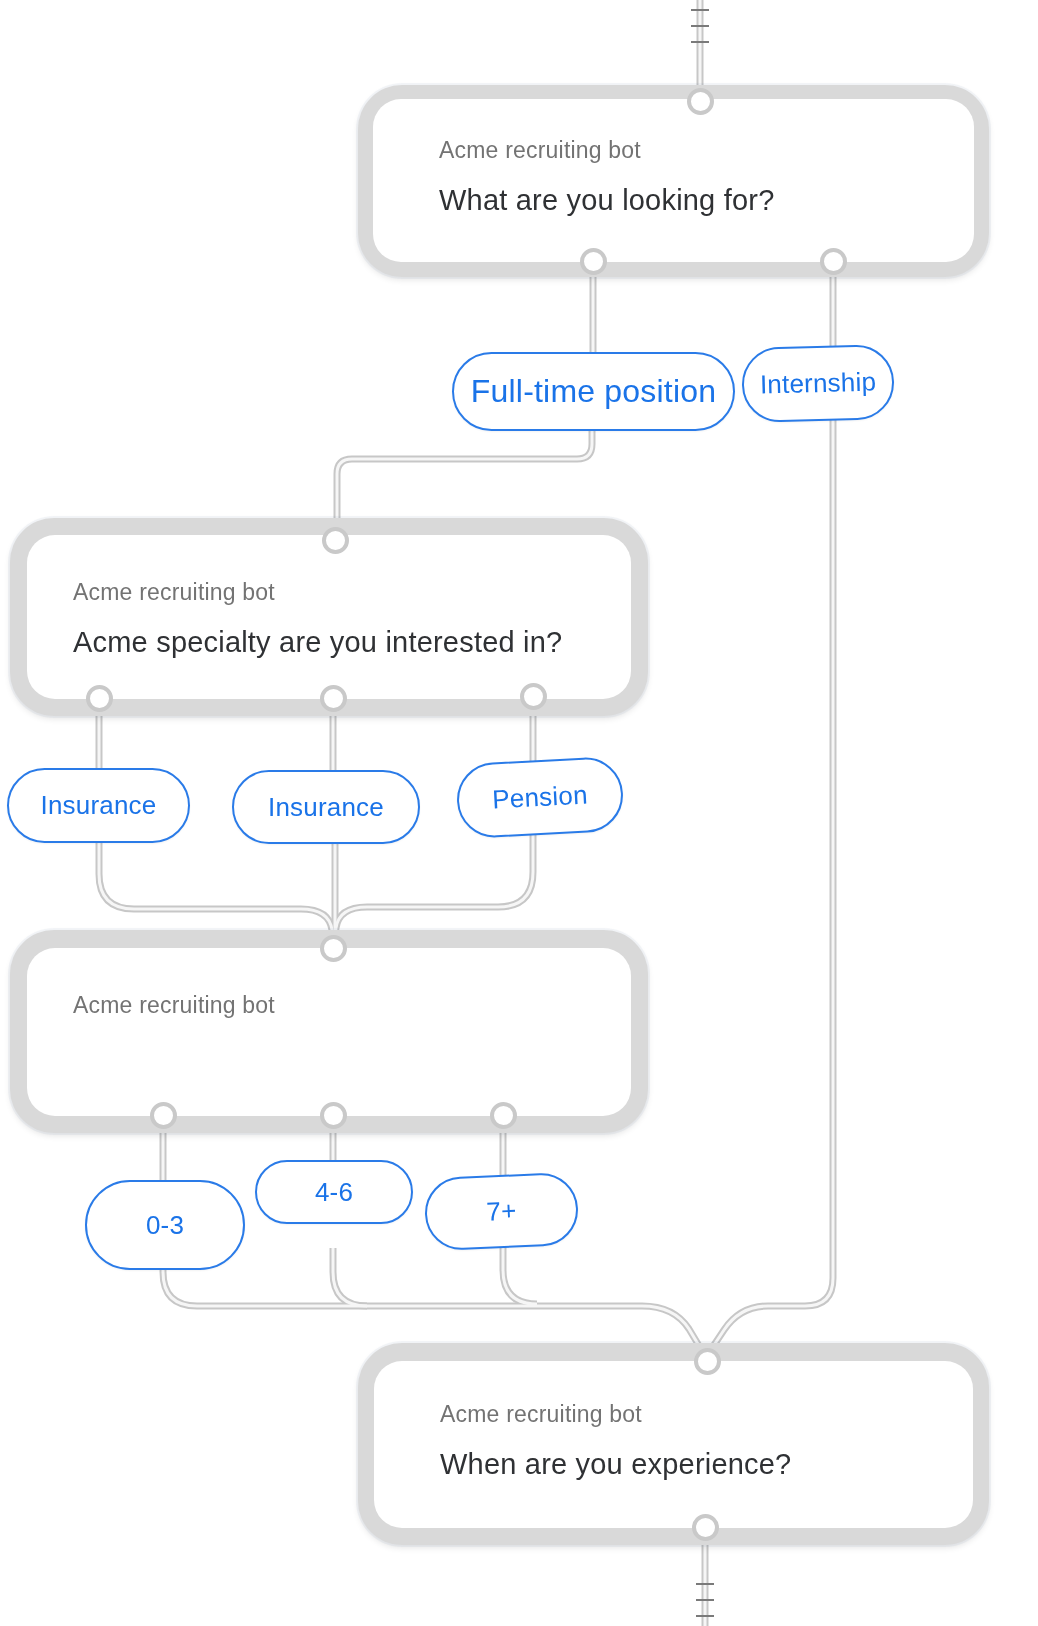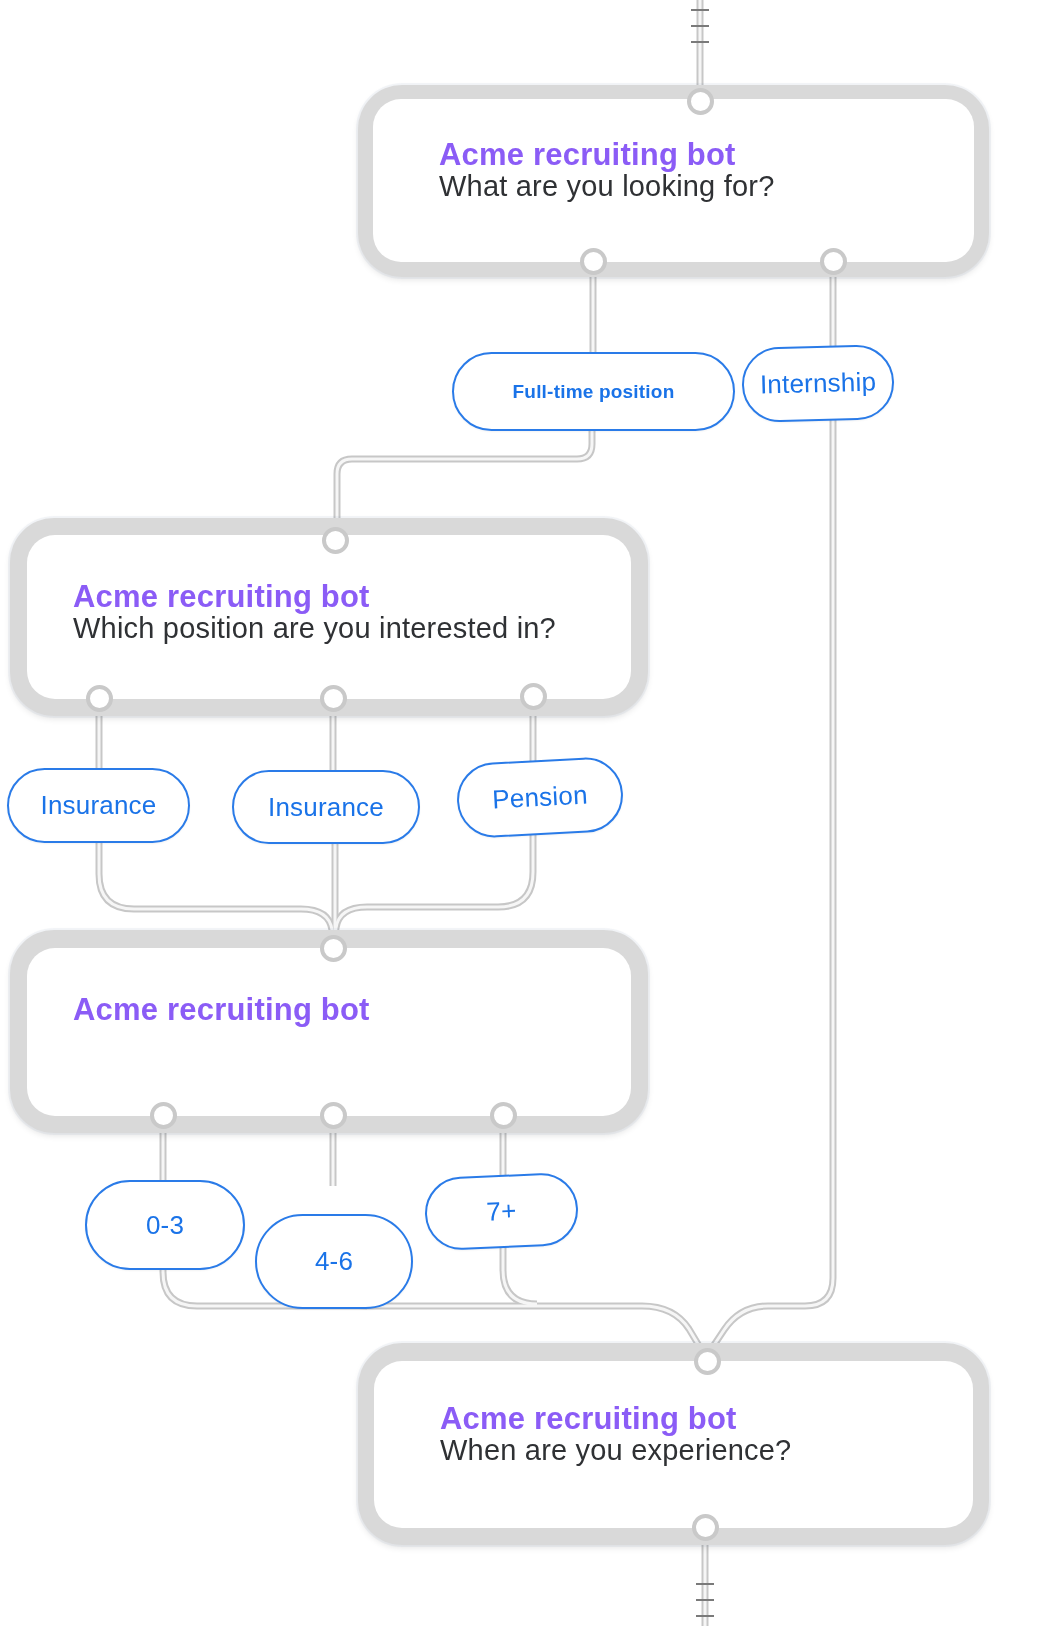--- a/index.html
+++ b/index.html
@@ -16,24 +16,24 @@
   .card-halo{
     position:absolute;z-index:2;background:#d9d9d9;border-radius:44px;
     box-shadow:0 3px 6px rgba(0,0,0,.10), 0 0 0 2px rgba(150,165,200,.10);
   }
   .card-inner{
     position:absolute;background:#ffffff;border-radius:28px;
     display:flex;flex-direction:column;justify-content:flex-start;
     box-sizing:border-box;
   }
   .card-label{
-    font-size:31px;color:#8b5cf6;letter-spacing:.2px;line-height:1;font-weight:bold;
+    font-size:23px;color:#737373;letter-spacing:.2px;line-height:1;
   }
   .card-question{
-    font-size:29px;color:#2f3134;letter-spacing:.2px;line-height:1.15;
+    font-size:29px;color:#2f3134;letter-spacing:.2px;line-height:1.15;margin-top:22px;
   }
   
   .chip{
     position:absolute;z-index:4;background:#ffffff;
     border:2.5px solid #2a7be8;border-radius:999px;
     display:flex;align-items:center;justify-content:center;
     color:#1a73e8;font-size:26px;letter-spacing:.2px;
     box-sizing:border-box;box-shadow:0 1px 2px rgba(0,0,0,.05);
   }
   
@@ -101,21 +101,21 @@
   <div class="card-halo" style="left:358px;top:85px;width:631px;height:192px;">
     <div class="card-inner" style="left:15px;top:14px;right:15px;bottom:15px;padding:40px 40px 0 66px;">
       <div class="card-label">Acme recruiting bot</div>
       <div class="card-question">What are you looking for?</div>
     </div>
   </div>
 
   <div class="card-halo" style="left:10px;top:518px;width:638px;height:198px;">
     <div class="card-inner" style="left:17px;top:17px;right:17px;bottom:17px;padding:46px 30px 0 46px;">
       <div class="card-label">Acme recruiting bot</div>
-      <div class="card-question">Which position are you interested in?</div>
+      <div class="card-question">Acme specialty are you interested in?</div>
     </div>
   </div>
 
   <div class="card-halo" style="left:10px;top:930px;width:638px;height:203px;">
     <div class="card-inner" style="left:17px;top:18px;right:17px;bottom:17px;padding:46px 30px 0 46px;">
       <div class="card-label">Acme recruiting bot</div>
     </div>
   </div>
 
   <div class="card-halo" style="left:358px;top:1343px;width:631px;height:202px;">
@@ -132,24 +132,24 @@
   <div class="port" style="left:85.5px;top:684.5px;"></div>
   <div class="port" style="left:319.5px;top:684.5px;"></div>
   <div class="port" style="left:519.5px;top:682.5px;"></div>
   <div class="port" style="left:319.5px;top:934.5px;"></div>
   <div class="port" style="left:149.5px;top:1101.5px;"></div>
   <div class="port" style="left:319.5px;top:1101.5px;"></div>
   <div class="port" style="left:489.5px;top:1101.5px;"></div>
   <div class="port" style="left:693.5px;top:1347.5px;"></div>
   <div class="port" style="left:691.5px;top:1513.5px;"></div>
 
-  <div class="chip" style="left:452px;top:352px;width:283px;height:79px;font-size:19px;font-weight:bold;">Full-time position</div>
+  <div class="chip" style="left:452px;top:352px;width:283px;height:79px;font-size:32px;">Full-time position</div>
   <div class="chip" style="left:742px;top:346px;width:152px;height:75px;transform:rotate(-1.5deg);">Internship</div>
 
   <div class="chip" style="left:7px;top:768px;width:183px;height:75px;">Insurance</div>
   <div class="chip" style="left:232px;top:770px;width:188px;height:74px;">Insurance</div>
   <div class="chip" style="left:457px;top:760px;width:166px;height:75px;transform:rotate(-3deg);">Pension</div>
 
   <div class="chip" style="left:85px;top:1180px;width:160px;height:90px;">0-3</div>
-  <div class="chip" style="left:255px;top:1214px;width:158px;height:95px;">4-6</div>
+  <div class="chip" style="left:255px;top:1160px;width:158px;height:64px;">4-6</div>
   <div class="chip" style="left:425px;top:1175px;width:153px;height:73px;transform:rotate(-2.5deg);">7+</div>
 
 </div>
 
 </body></html>

